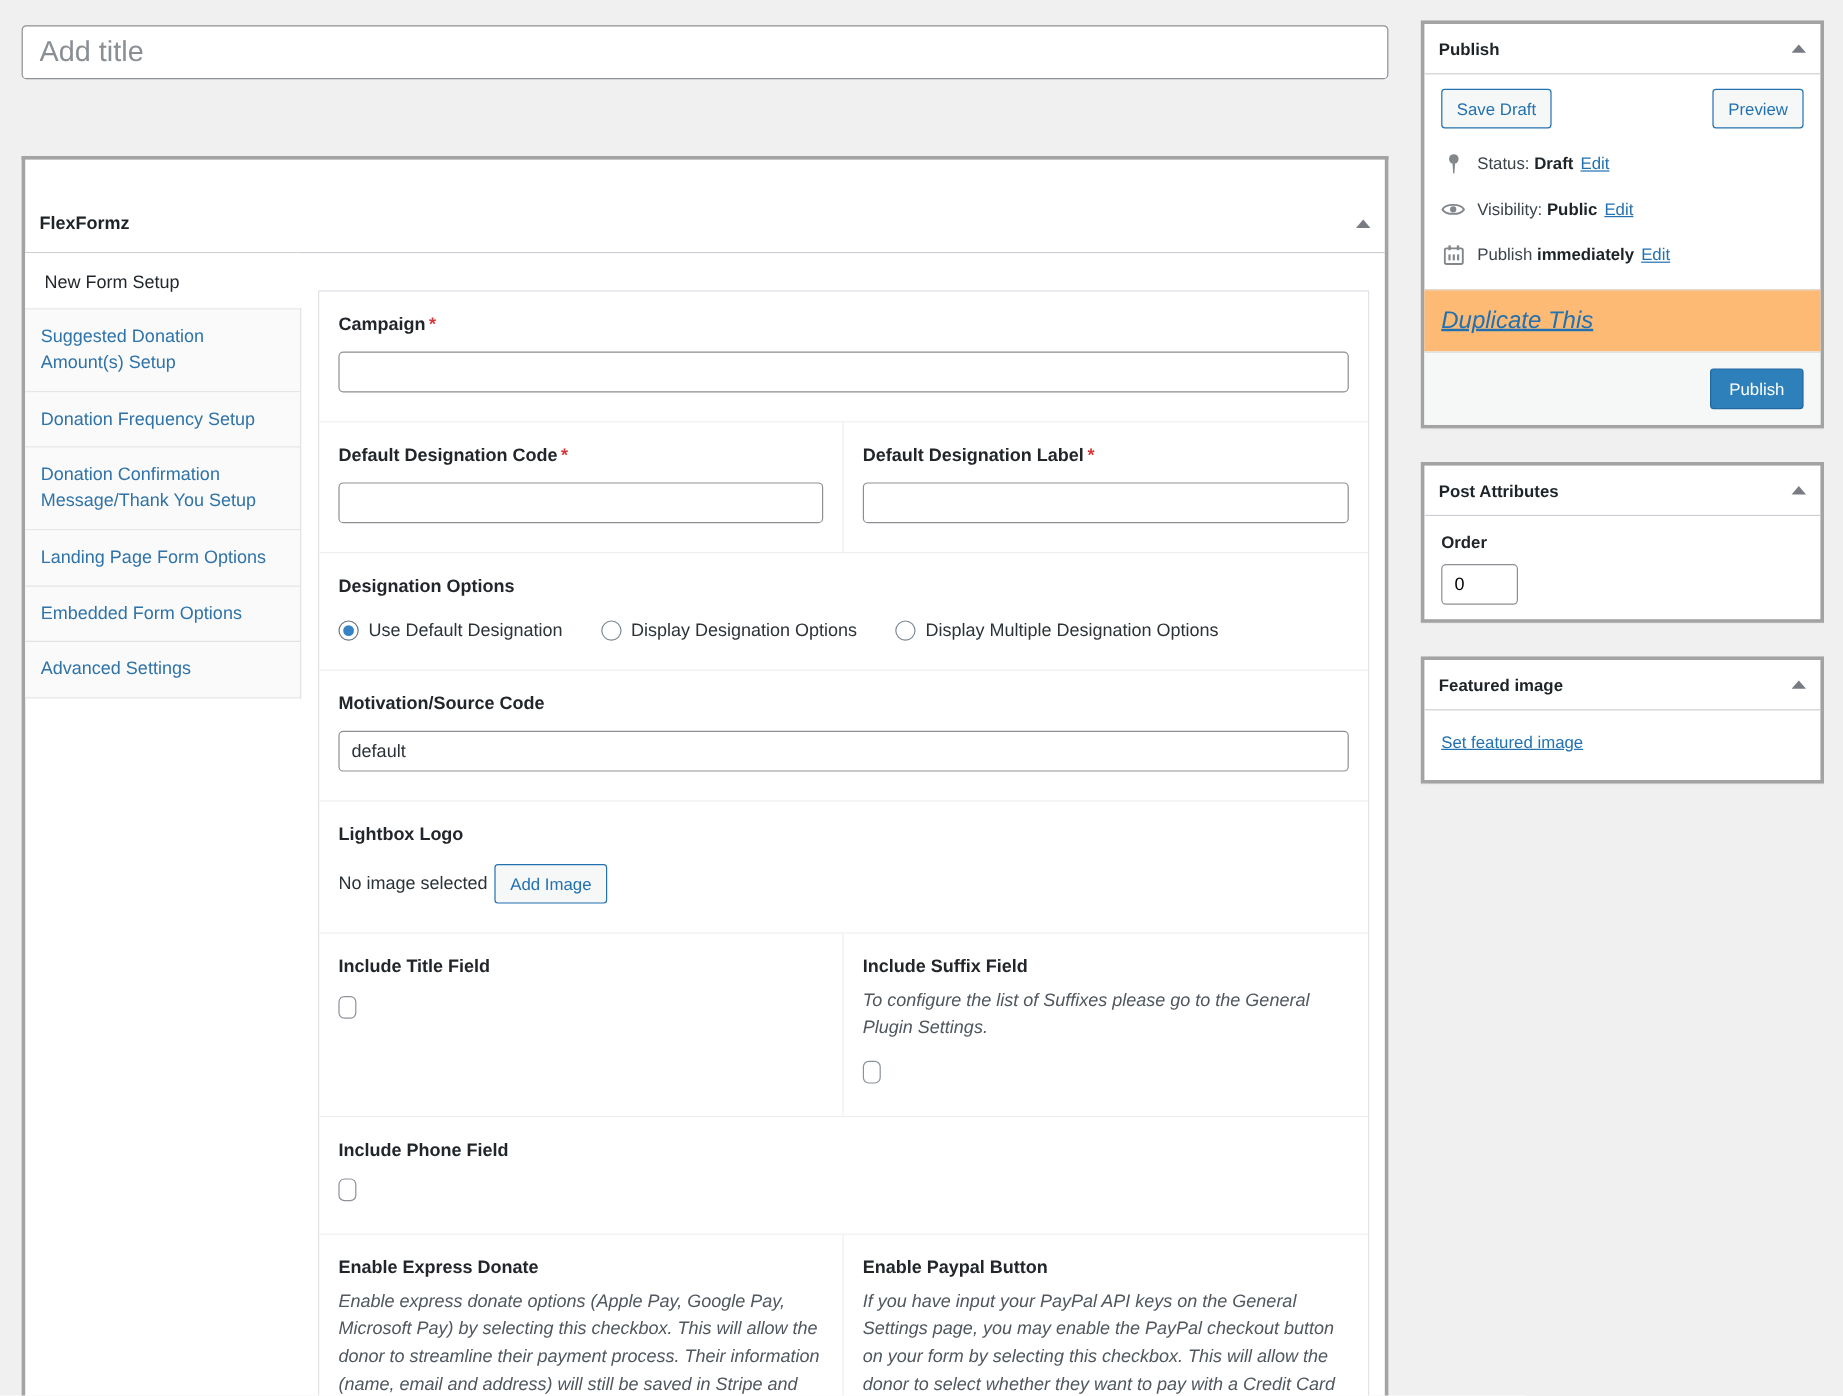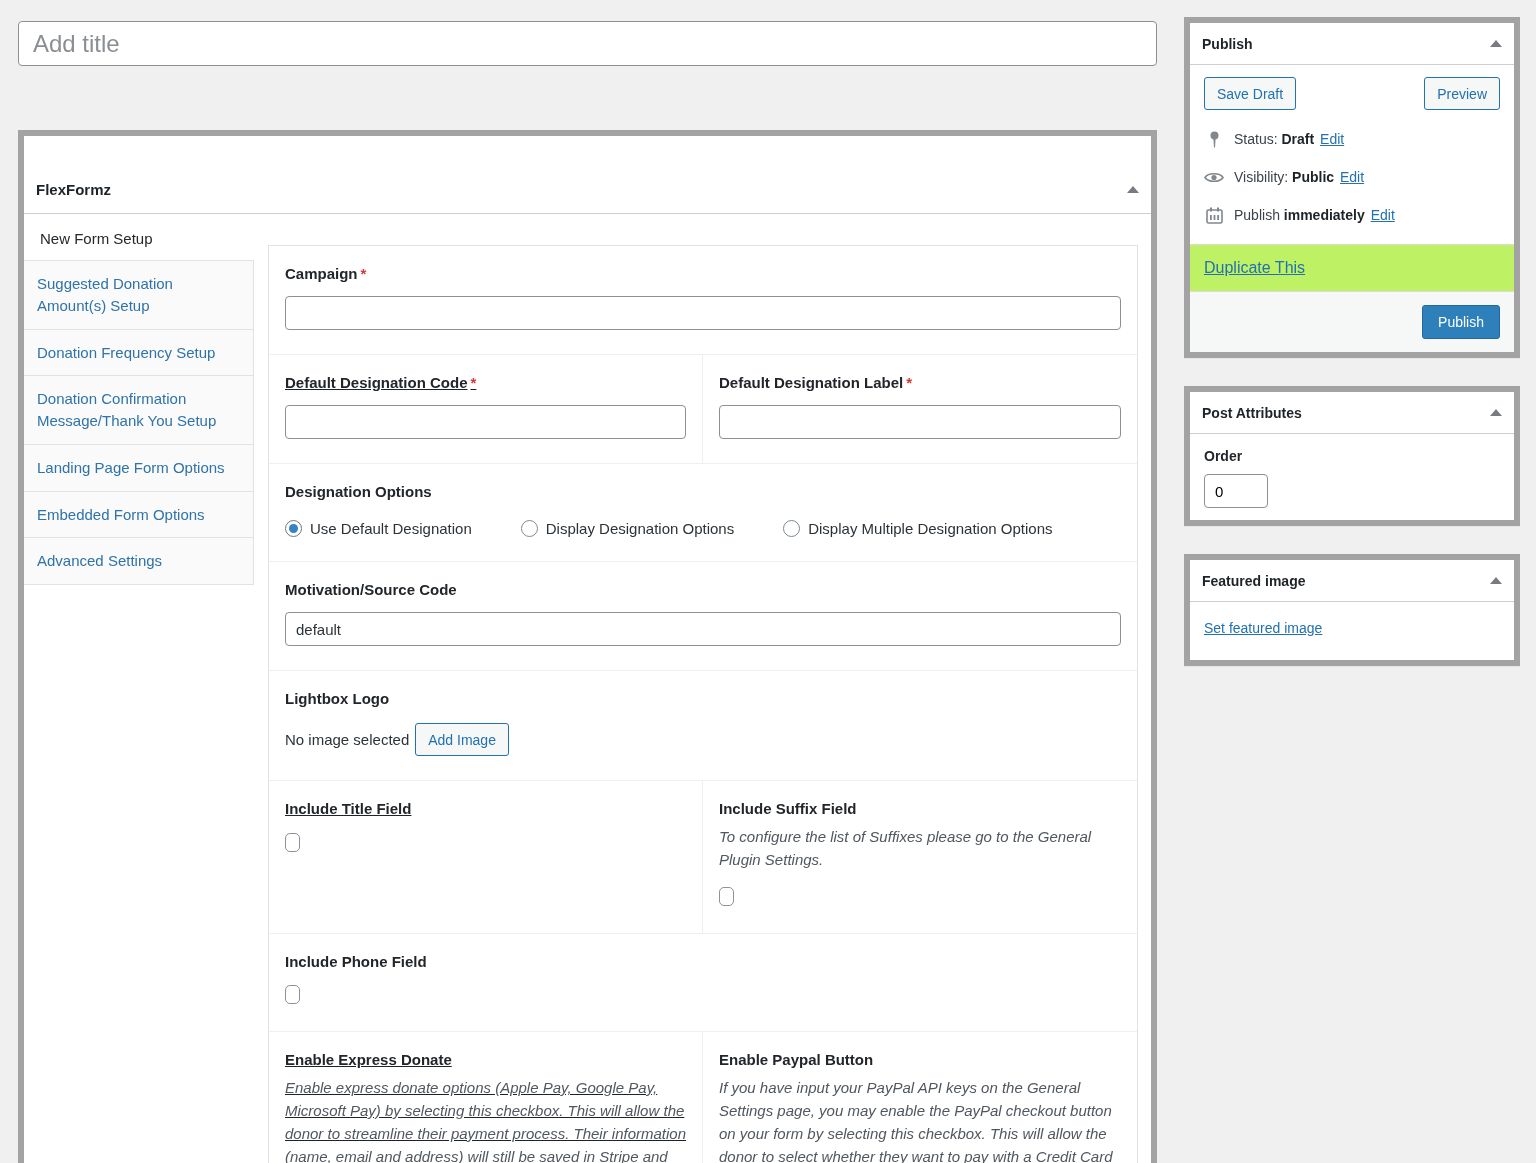--- a/index.html
+++ b/index.html
@@ -19,21 +19,21 @@
     width:100%; height:45px; margin-top:4px;
     border:1px solid #8c8f94; border-radius:4px;
     background:#fff; padding:3px 14px;
     font-size:24px; font-family:"Liberation Sans", sans-serif;
     color:#1d2327;
   }
   .title-input::placeholder { color:#8a8f94; opacity:1; }
 
   
   .postbox {
-    background:#fff; border:6px solid #a3a3a3;
+    background:#fff; border:3px solid #a3a3a3;
     box-shadow:0 1px 1px rgba(0,0,0,.04);
   }
   .postbox-header {
     display:flex; align-items:center; justify-content:space-between;
     padding:0 12px; border-bottom:1px solid #ccd0d4;
   }
   .postbox-header h2 { font-size:15px; font-weight:bold; color:#1d2327; }
   .toggle-arrow {
     width:0; height:0; border-left:6px solid transparent; border-right:6px solid transparent;
     border-bottom:7px solid #787c82; display:inline-block; cursor:pointer;
@@ -58,34 +58,34 @@
   }
   .ff-tab:last-child { border-bottom:none; }
 
   
   .ff-content { flex:1; padding:31px 13px 0 14px; }
   .panel { border:1px solid #e0e2e6; background:#fff; }
   .section { padding:19px 16px 24px 16px; border-bottom:1px solid #efefef; }
   .section:last-child { border-bottom:none; }
   .two-col { display:grid; grid-template-columns:1fr 1fr; border-bottom:1px solid #efefef; }
   .two-col .col { padding:19px 16px 24px 16px; }
-  .two-col .col:first-child { border-right:1px solid #efefef;text-decoration:underline; }
+  .two-col .col:first-child { border-right:1px solid #efefef; }
 
   .f-label { font-size:15px; font-weight:bold; color:#22262a; display:block; }
   .req { color:#d63638; font-weight:bold; margin-left:3px; }
   .text-input {
     width:100%; height:34px; border:1px solid #8c8f94; border-radius:4px;
     padding:0 10px; font-size:15px; color:#2c3338; background:#fff;
     font-family:"Liberation Sans", sans-serif;
   }
   .mt14 { margin-top:14px; }
   .mt18 { margin-top:18px; }
 
   
-  .radio-row { display:flex; align-items:flex-start; gap:49px; margin-top:20px; }
+  .radio-row { display:flex; align-items:flex-start; gap:32px; margin-top:20px; }
   .radio-item { display:flex; align-items:center; gap:8px; font-size:15px; color:#2c3338; cursor:pointer; }
   .radio-circle {
     width:17px; height:17px; border-radius:50%; border:1px solid #7e8993;
     background:#fff; display:inline-flex; align-items:center; justify-content:center; flex-shrink:0;
   }
   .radio-circle.checked { border-color:#6c7781; }
   .radio-circle.checked::after {
     content:""; width:9px; height:9px; border-radius:50%; background:#3582c4;
   }
 
@@ -120,21 +120,21 @@
   .side-box .postbox-header { height:42px; }
   .side-box .postbox-header h2 { font-size:14px; }
 
   .pub-buttons { display:flex; justify-content:space-between; padding:12px 14px 10px; }
   .pub-row { display:flex; align-items:center; gap:10px; padding:9px 14px; font-size:14px; color:#3c434a; }
   .pub-row .icon { width:20px; height:20px; flex-shrink:0; display:inline-flex; align-items:center; justify-content:center; }
   .pub-row b { color:#1d2327; }
   .pub-row a.link { margin-left:2px; }
   .pub-misc-pad { padding-bottom:10px; }
   .duplicate-row {
-    border-top:1px solid #dcdcde; background:#bef264; padding:14px 14px; font-size:16px;
+    border-top:1px solid #dcdcde; background:#fdba74; padding:14px 14px; font-size:20px;font-style:italic;
   }
   .pub-footer {
     border-top:1px solid #dcdcde; background:#f6f7f7; padding:13px 14px; text-align:right;
   }
 
   .attr-body { padding:14px 14px 12px; }
   .order-input {
     width:64px; height:34px; border:1px solid #8c8f94; border-radius:4px;
     padding:0 10px; font-size:15px; margin-top:10px;
     font-family:"Liberation Sans", sans-serif;

